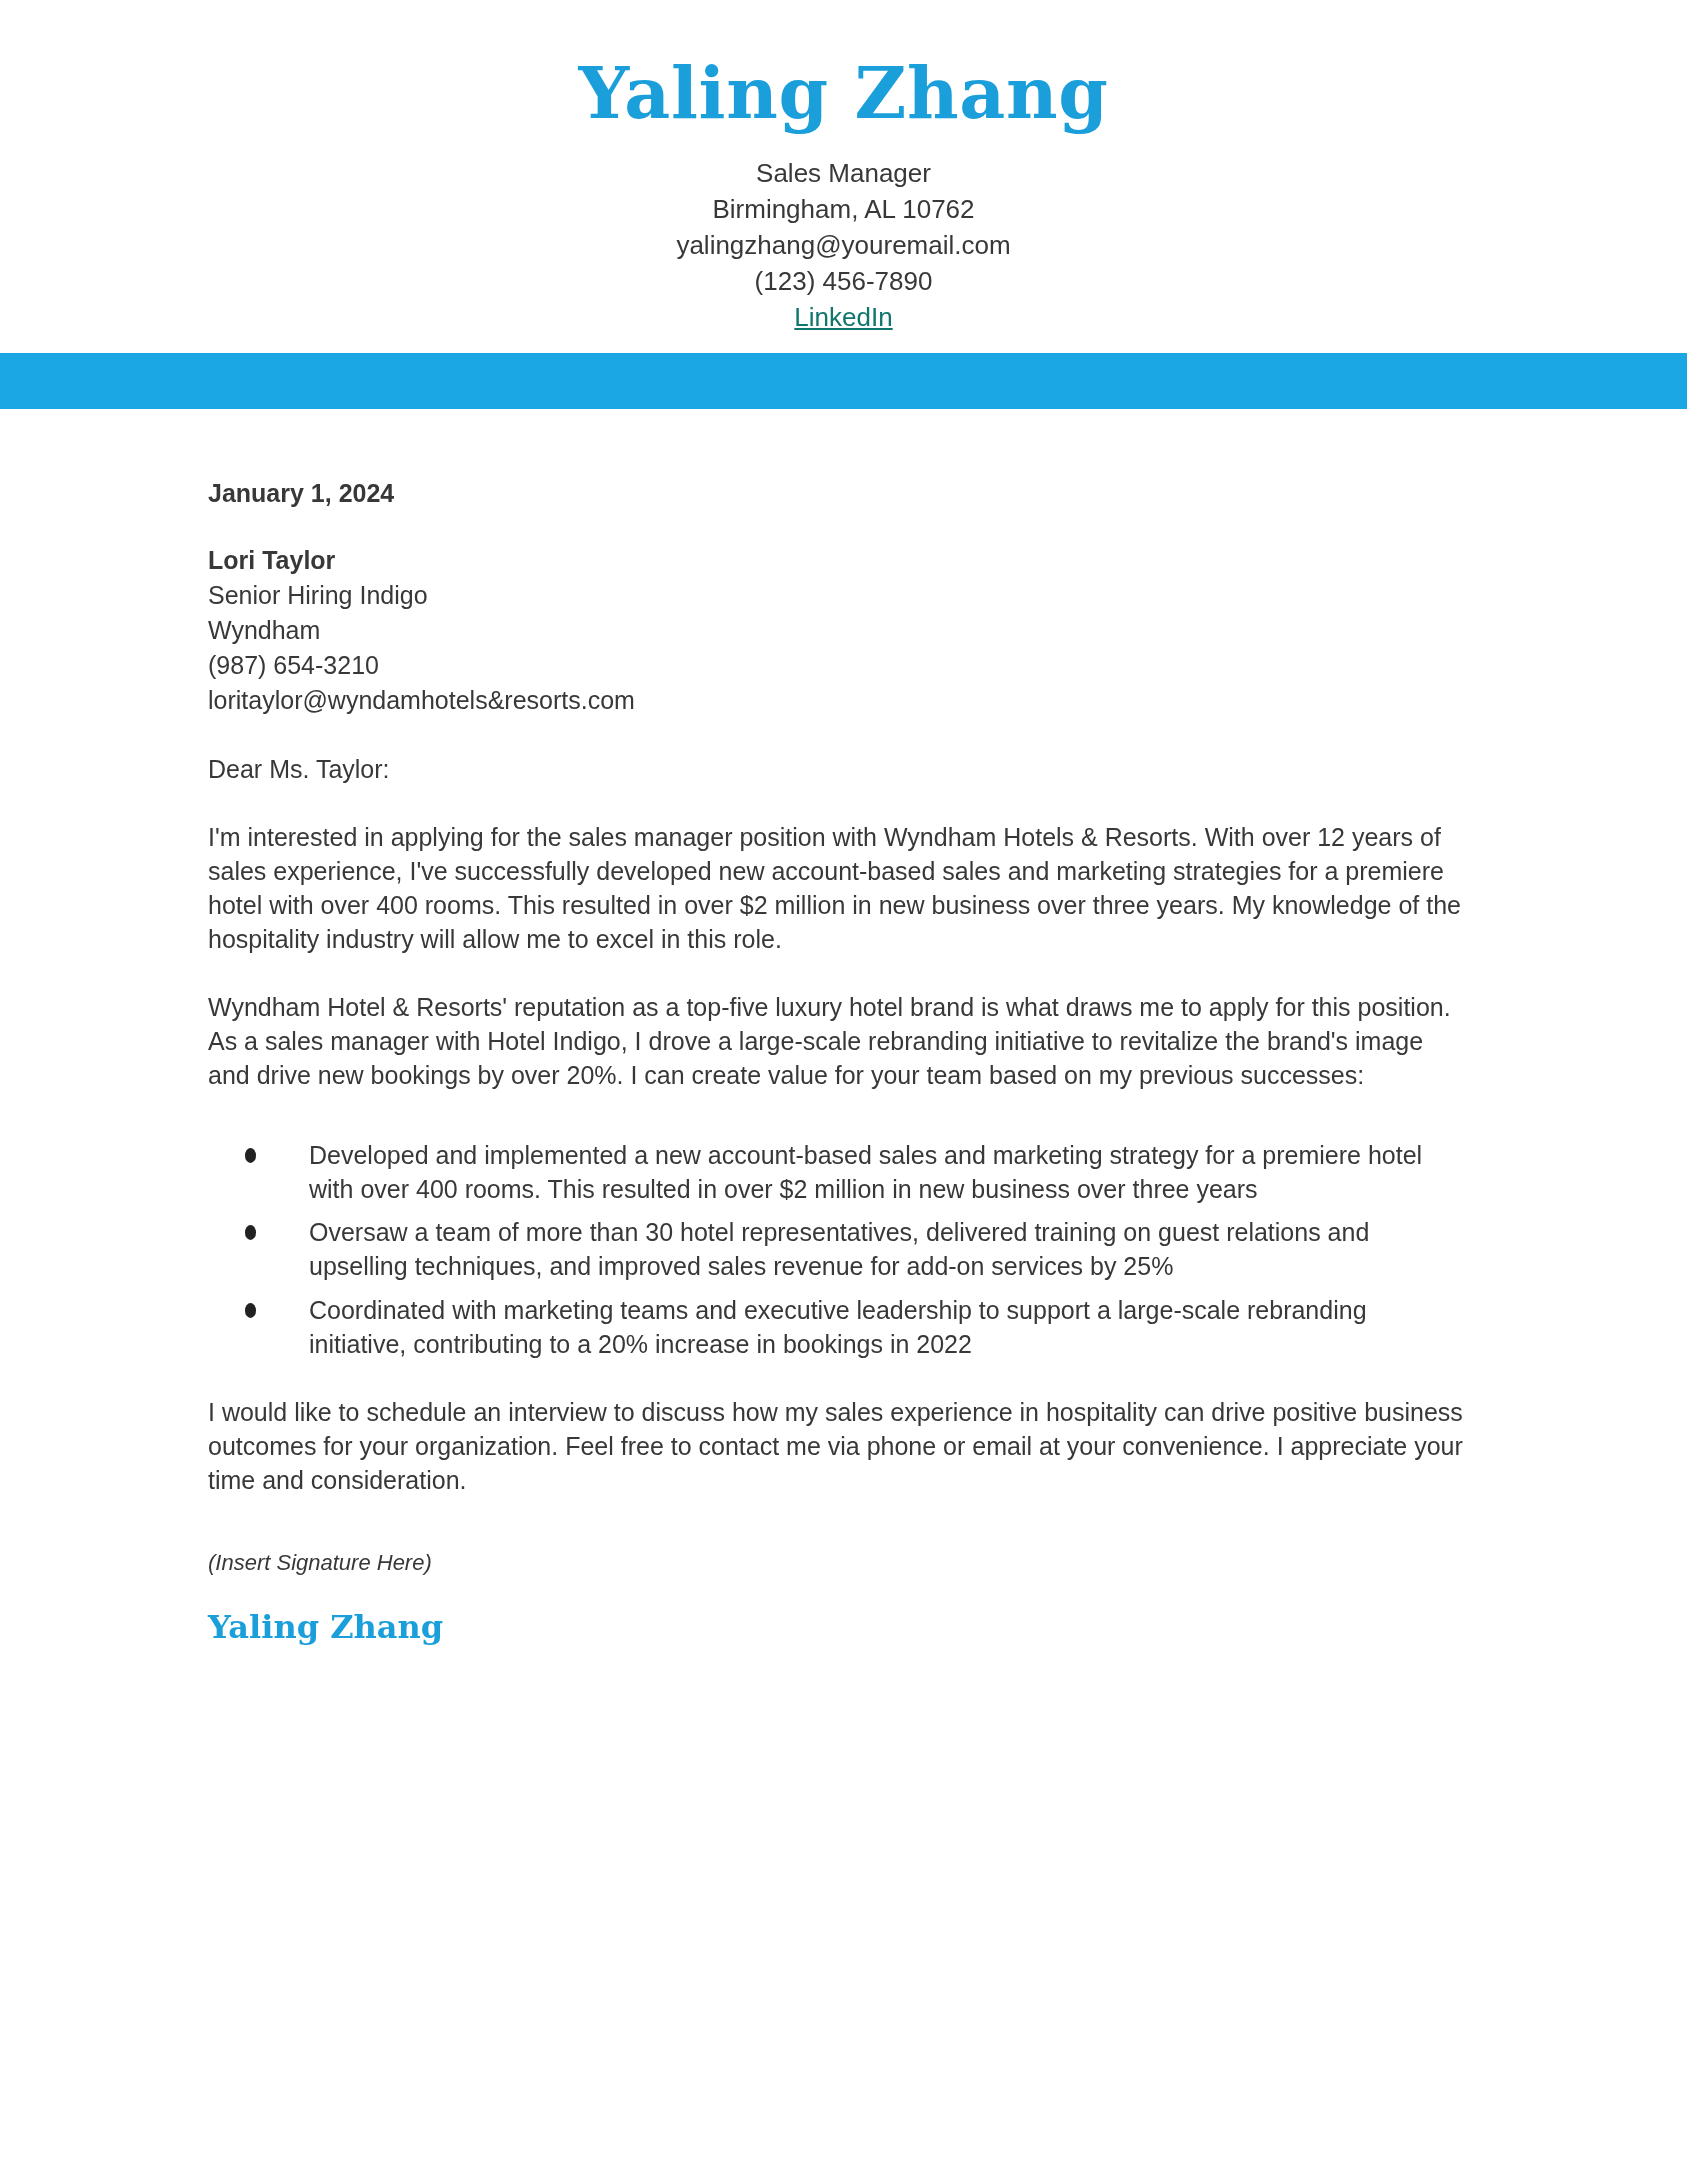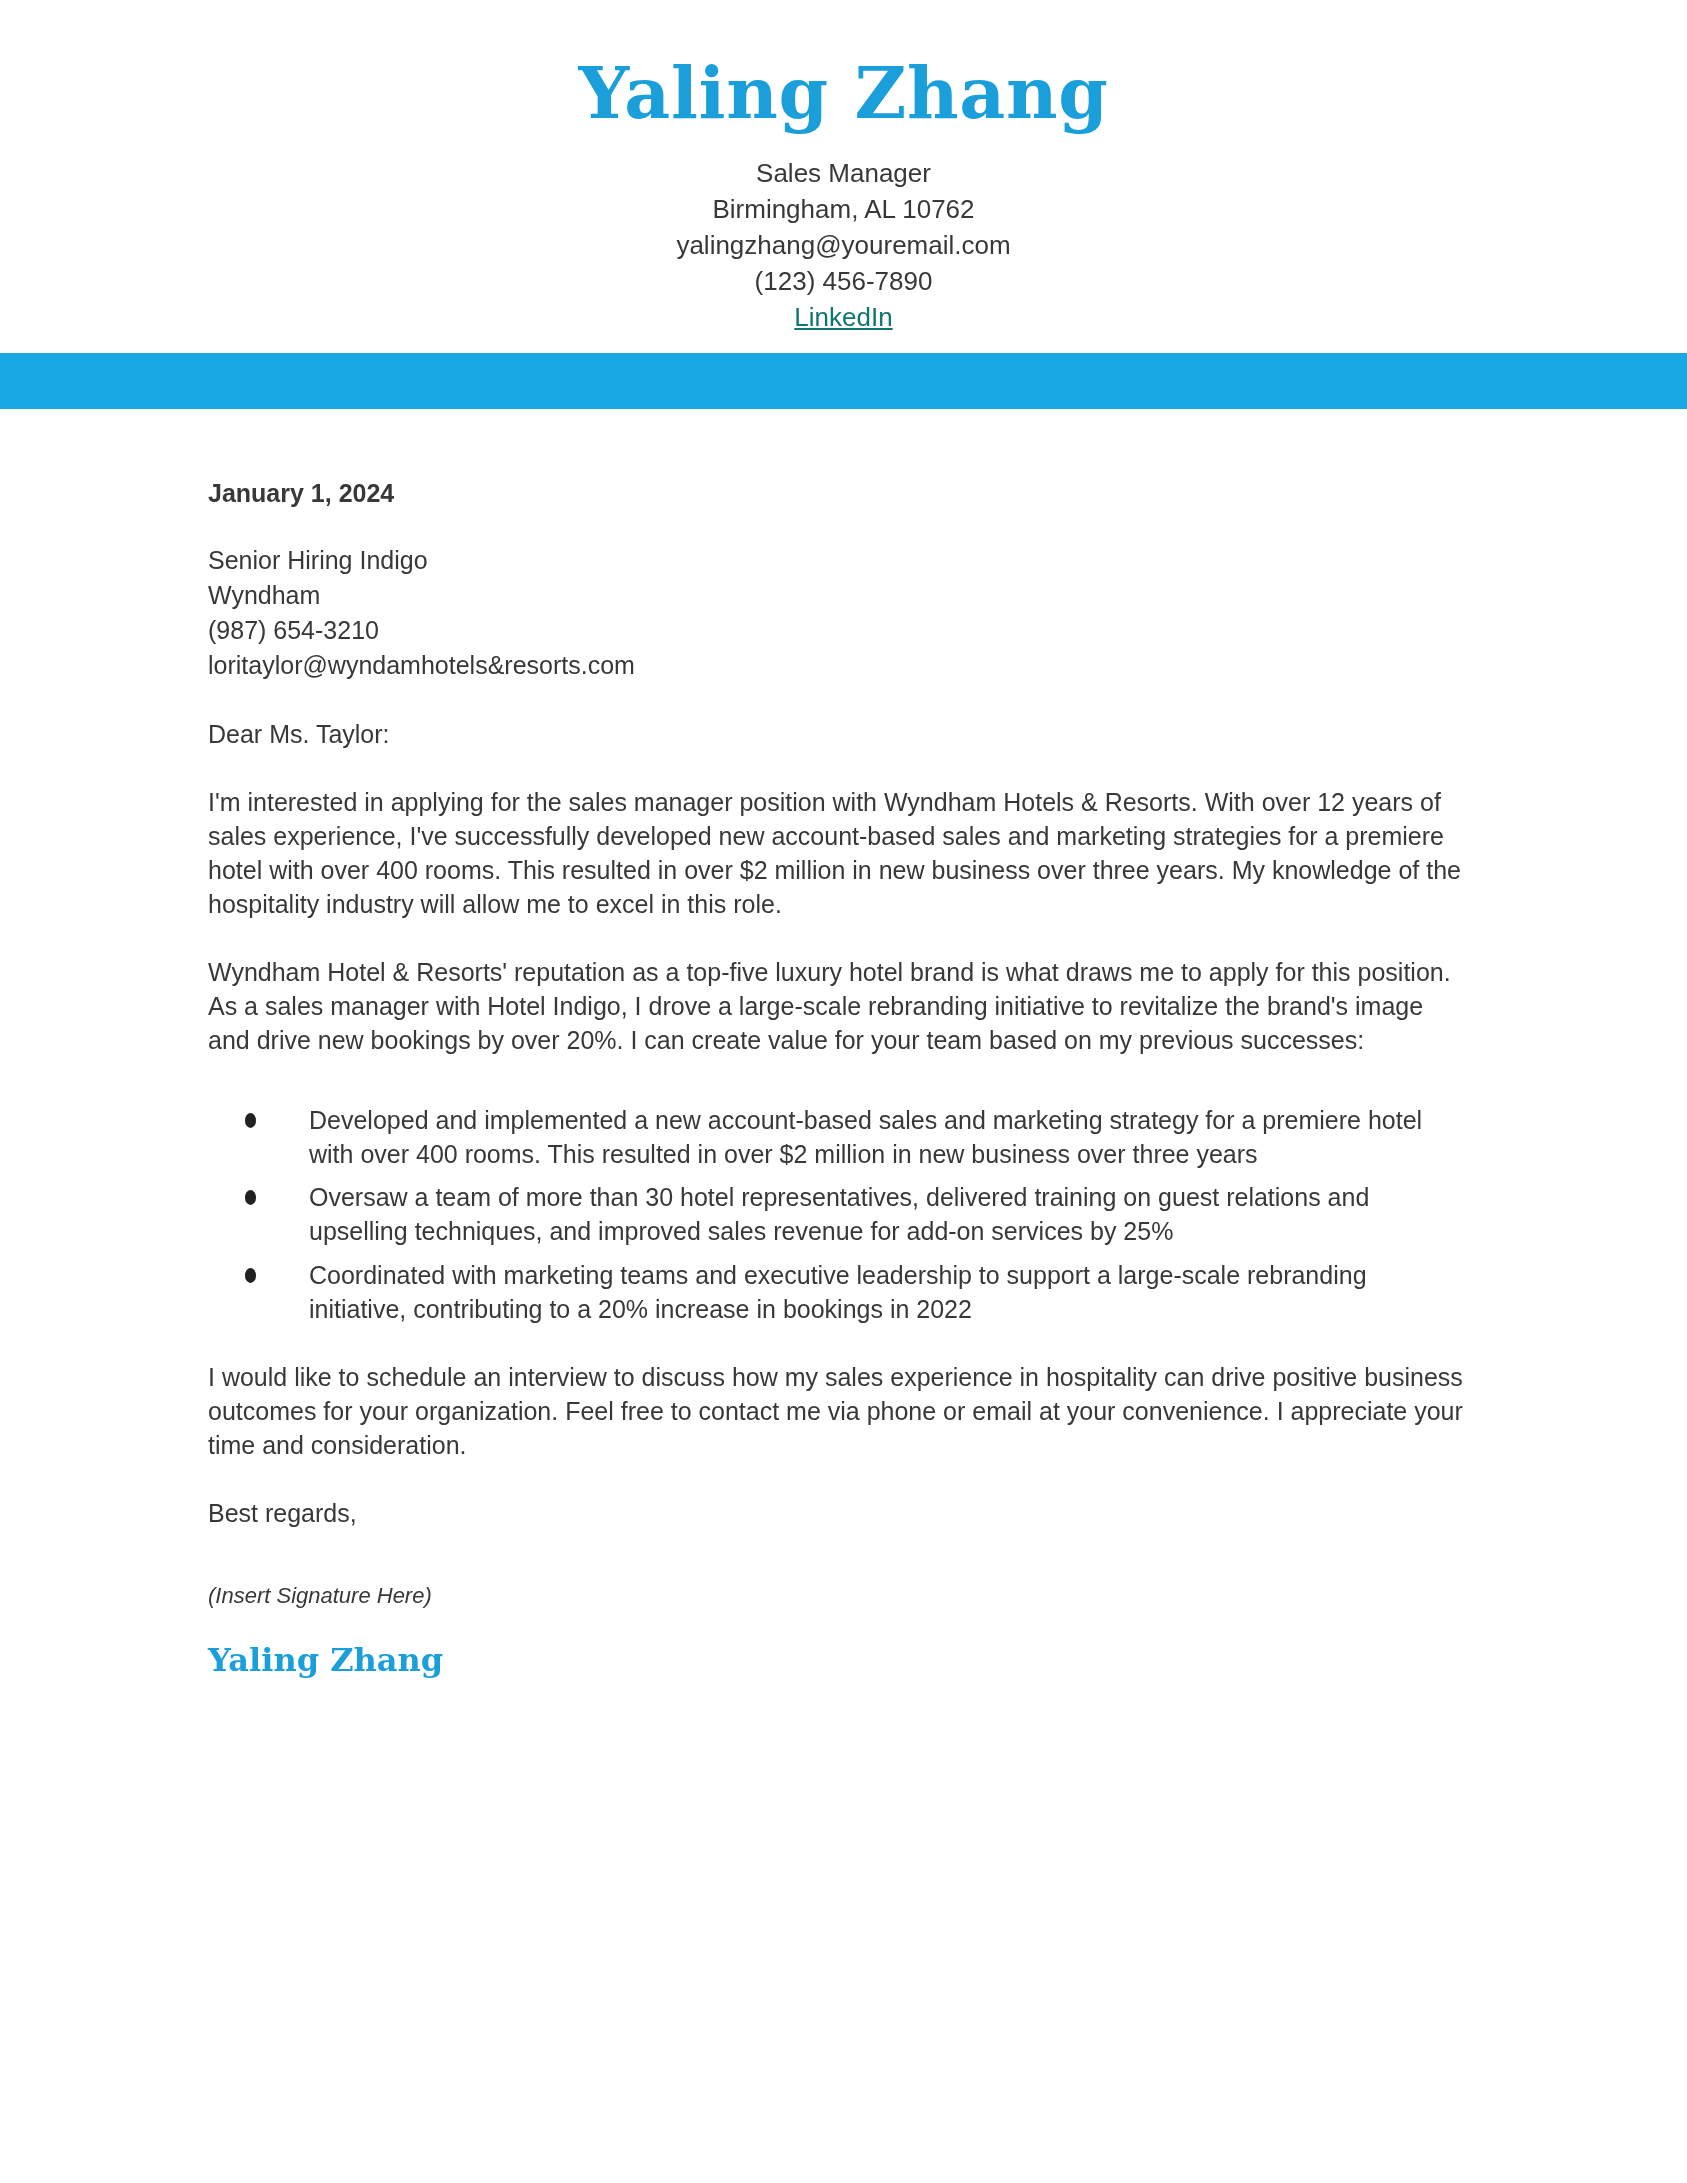--- a/index.html
+++ b/index.html
@@ -104,41 +104,41 @@
     </div>
   </header>
 
   <div class="accent-bar"></div>
 
   <main class="content">
 
     <p class="date">January 1, 2024</p>
 
     <div class="recipient">
+      <div class="bold">Lori Taylor</div>
       <div>Senior Hiring Indigo</div>
       <div>Wyndham</div>
       <div>(987) 654-3210</div>
       <div>loritaylor@wyndamhotels&amp;resorts.com</div>
     </div>
 
     <p>Dear Ms. Taylor:</p>
 
     <p>I'm interested in applying for the sales manager position with Wyndham Hotels &amp; Resorts. With over 12 years of sales experience, I've successfully developed new account-based sales and marketing strategies for a premiere hotel with over 400 rooms. This resulted in over $2 million in new business over three years. My knowledge of the hospitality industry will allow me to excel in this role.</p>
 
     <p>Wyndham Hotel &amp; Resorts' reputation as a top-five luxury hotel brand is what draws me to apply for this position. As a sales manager with Hotel Indigo, I drove a large-scale rebranding initiative to revitalize the brand's image and drive new bookings by over 20%. I can create value for your team based on my previous successes:</p>
 
     <ul class="achievements">
       <li>Developed and implemented a new account-based sales and marketing strategy for a premiere hotel with over 400 rooms. This resulted in over $2 million in new business over three years</li>
       <li>Oversaw a team of more than 30 hotel representatives, delivered training on guest relations and upselling techniques, and improved sales revenue for add-on services by 25%</li>
       <li>Coordinated with marketing teams and executive leadership to support a large-scale rebranding initiative, contributing to a 20% increase in bookings in 2022</li>
     </ul>
 
     <p>I would like to schedule an interview to discuss how my sales experience in hospitality can drive positive business outcomes for your organization. Feel free to contact me via phone or email at your convenience. I appreciate your time and consideration.</p>
 
-    <p>Best regards,</p>
 
     <p class="sig-placeholder">(Insert Signature Here)</p>
 
     <p class="sig-name">Yaling Zhang</p>
 
   </main>
 
 </div>
 
 

